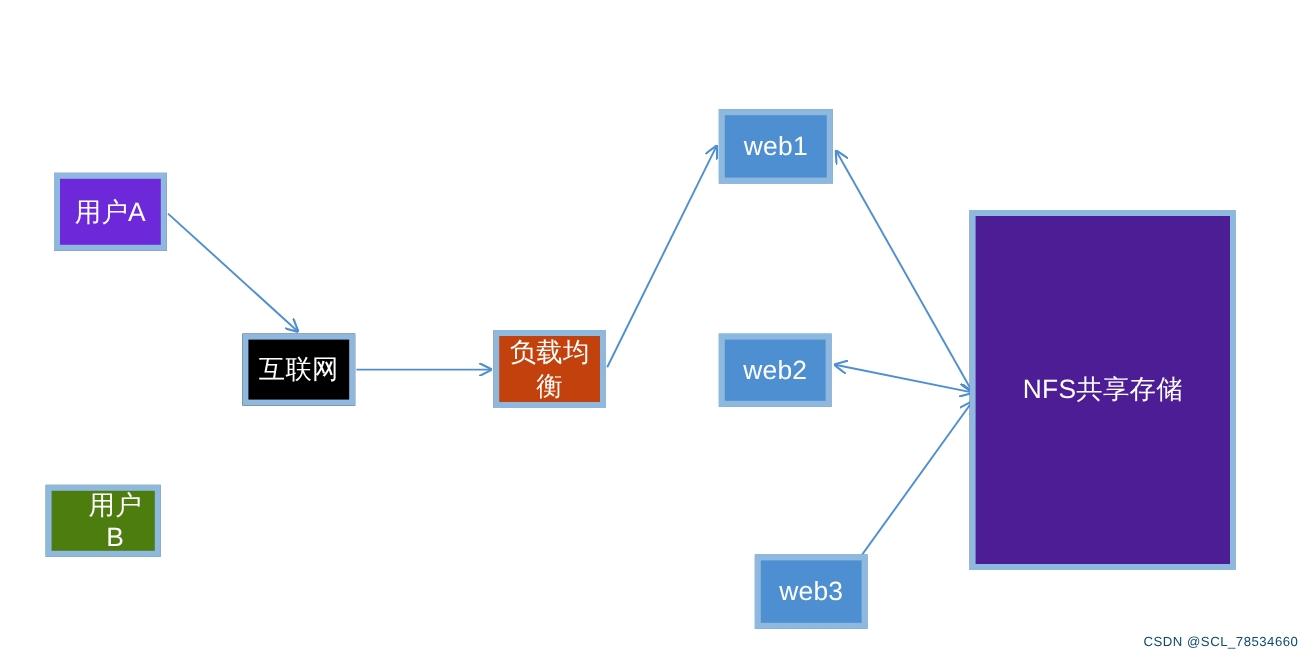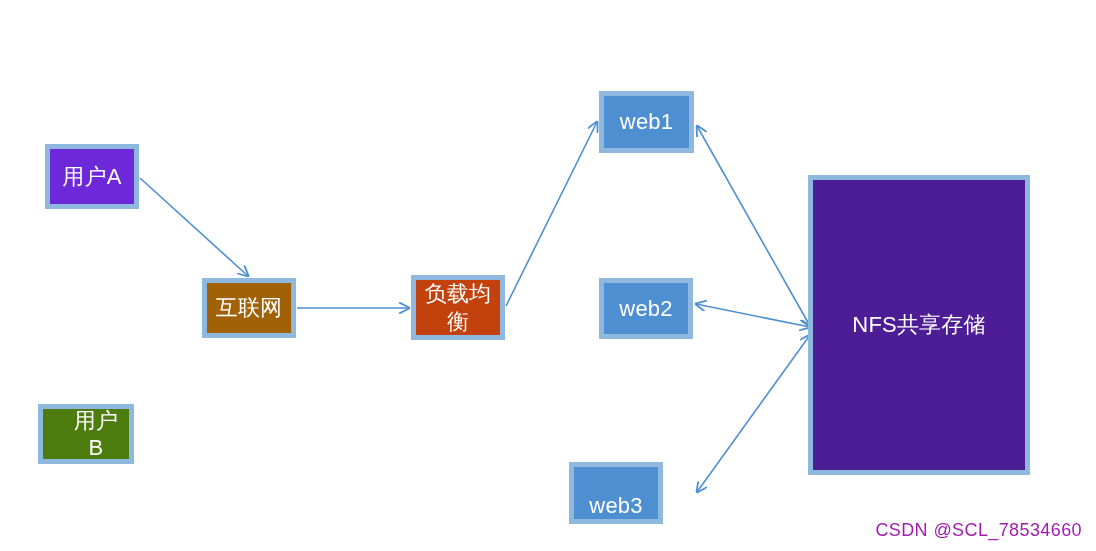--- a/index.html
+++ b/index.html
@@ -44,22 +44,22 @@
     top: 0;
     width: 1096px;
     height: 551px;
     z-index: 2;
     pointer-events: none;
   }
   .watermark {
     position: absolute;
     right: 14px;
     bottom: 10px;
-    color: #a21caf;
-    font-size: 18px;
+    color: #0c4a6e;
+    font-size: 11px;
     letter-spacing: 0.4px;
     z-index: 5;
     user-select: none;
   }
 </style>
 </head>
 <body>
 
 <div id="canvas">
 
@@ -82,34 +82,34 @@
       </g>
   </svg>
 
   <div id="nodes-layer">
       <div class="node" style="left: 45px; top: 144px; width: 94px; height: 65px; background: #6d28d9; border-color: rgb(143, 184, 223); color: rgb(255, 255, 255);">
         <span class="label">用户A</span>
       </div>
       <div class="node" style="left: 38px; top: 404px; width: 96px; height: 60px; background: #4d7c0f; border-color: rgb(143, 184, 223); color: rgb(255, 255, 255); padding-left: 20px;">
         <span class="label">用户B</span>
       </div>
-      <div class="node" style="left: 202px; top: 278px; width: 94px; height: 60px; background: #a16207; border-color: rgb(143, 184, 223); color: rgb(255, 255, 255);">
+      <div class="node" style="left: 202px; top: 278px; width: 94px; height: 60px; background: #000000; border-color: rgb(143, 184, 223); color: rgb(255, 255, 255);">
         <span class="label">互联网</span>
       </div>
       <div class="node" style="left: 411px; top: 275px; width: 94px; height: 65px; background: #c2410c; border-color: rgb(143, 184, 223); color: rgb(255, 255, 255);">
         <span class="label">负载均
 衡</span>
       </div>
       <div class="node" style="left: 599px; top: 91px; width: 95px; height: 62px; background: rgb(78, 143, 209); border-color: rgb(143, 184, 223); color: rgb(255, 255, 255);">
         <span class="label">web1</span>
       </div>
       <div class="node" style="left: 599px; top: 278px; width: 94px; height: 61px; background: rgb(78, 143, 209); border-color: rgb(143, 184, 223); color: rgb(255, 255, 255); align-items: center;">
         <span class="label">web2</span>
       </div>
-      <div class="node" style="left: 569px; top: 462px; width: 94px; height: 62px; background: rgb(78, 143, 209); border-color: rgb(143, 184, 223); color: rgb(255, 255, 255); align-items: flex-end;">
+      <div class="node" style="left: 629px; top: 462px; width: 94px; height: 62px; background: rgb(78, 143, 209); border-color: rgb(143, 184, 223); color: rgb(255, 255, 255);">
         <span class="label">web3</span>
       </div>
       <div class="node" style="left: 808px; top: 175px; width: 222px; height: 300px; background: #4c1d95; border-color: rgb(143, 184, 223); color: rgb(255, 255, 255);">
         <span class="label">NFS共享存储</span>
       </div>
     </div>
 
   <div class="watermark">CSDN @SCL_78534660</div>
 </div>
 

